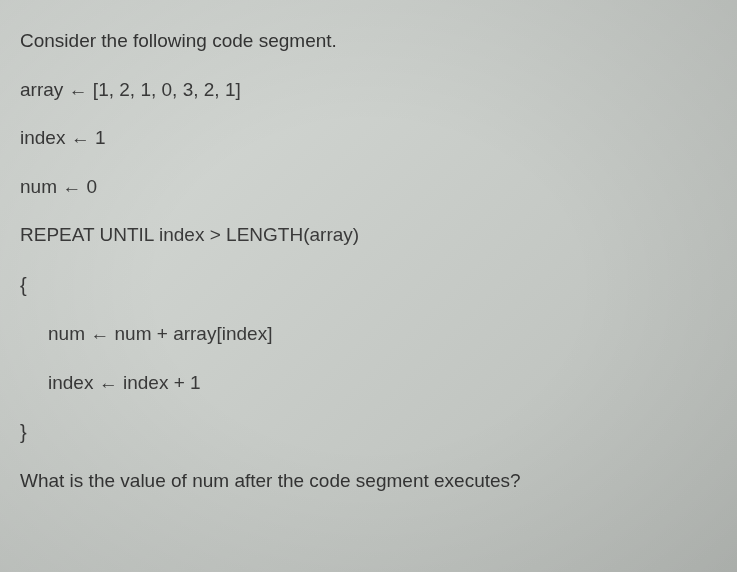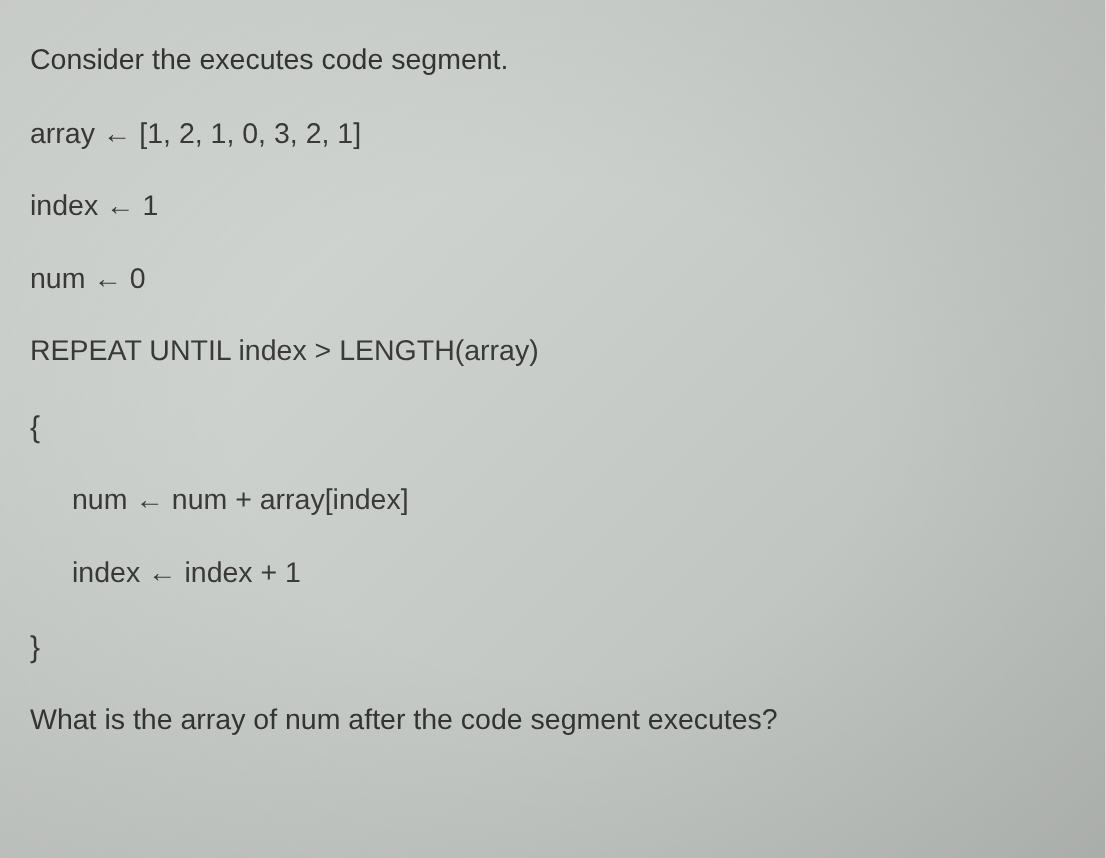--- a/index.html
+++ b/index.html
@@ -47,21 +47,21 @@
     .arrow {
       font-family: Arial, sans-serif;
     }
     .brace {
       font-size: 20px;
     }
   </style>
 </head>
 <body>
 
-<div class="line">Consider the executes code segment.</div>
+<div class="line">Consider the following code segment.</div>
 
 <div class="code-line">
   <span>array</span>
   <span class="arrow">←</span>
   <span>[1, 2, 1, 0, 3, 2, 1]</span>
 </div>
 
 <div class="code-line">
   <span>index</span>
   <span class="arrow">←</span>
@@ -85,13 +85,13 @@
 </div>
 
 <div class="code-line indent">
   <span>index</span>
   <span class="arrow">←</span>
   <span>index + 1</span>
 </div>
 
 <div class="code-line brace">}</div>
 
-<div class="line">What is the array of num after the code segment executes?</div>
+<div class="line">What is the value of num after the code segment executes?</div>
 
 </body></html>

